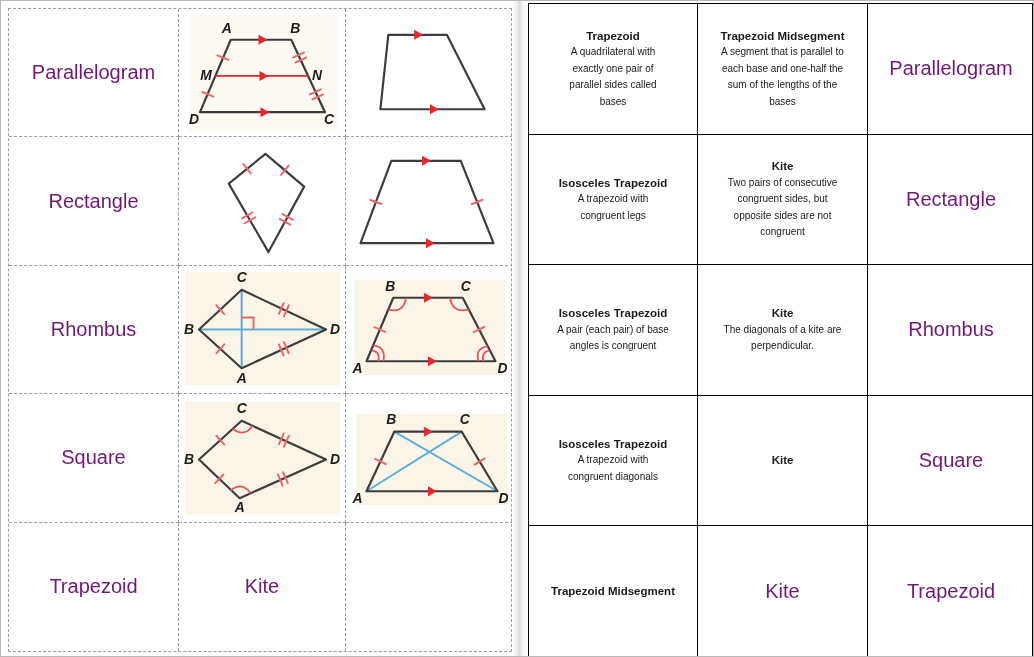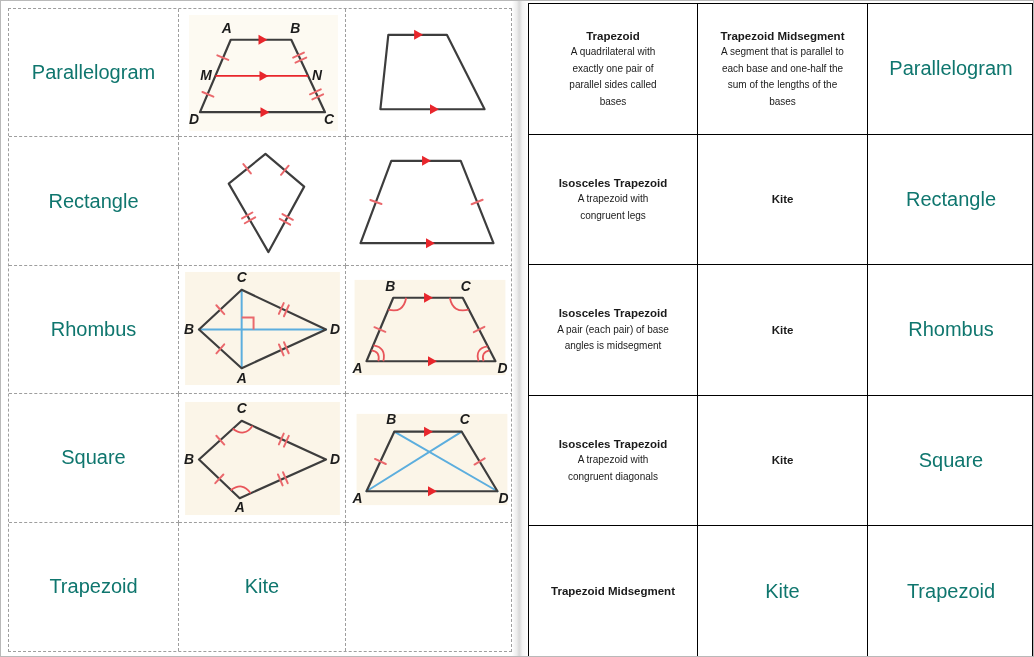--- a/index.html
+++ b/index.html
@@ -32,21 +32,21 @@
     border:1.5px solid #000;box-sizing:border-box;background:#fff;
   }
   .rcell{
     border-right:1.5px solid #000;border-bottom:1.5px solid #000;
     display:flex;flex-direction:column;align-items:center;justify-content:center;
     box-sizing:border-box;text-align:center;padding:4px 8px;overflow:hidden;
   }
   .rcell.col3{border-right:none;}
   .rcell.row5{border-bottom:none;}
   
-  .big-label{font-size:20px;color:#0f766e;letter-spacing:0px;}
+  .big-label{font-size:20px;color:#701a75;letter-spacing:0px;}
   .def-title{font-size:11.5px;font-weight:700;line-height:16.5px;}
   .def-body{font-size:10px;line-height:16.5px;white-space:pre-line;}
   
   svg{display:block;}
   .shape{fill:none;stroke:#3d3d3d;stroke-width:2.2;stroke-linejoin:round;stroke-linecap:round;}
   .redline{stroke:#e8262c;stroke-width:1.8;}
   .tick{stroke:#ea686c;stroke-width:2;stroke-linecap:round;}
   .arc{fill:none;stroke:#e8555a;stroke-width:1.8;}
   .blue{stroke:#5caede;stroke-width:2;stroke-linecap:round;}
   .arrow{fill:#e8262c;}
@@ -273,32 +273,38 @@
       <span class="big-label">Parallelogram</span>
     </div>
 
     <div class="rcell">
       <div class="def-title">Isosceles Trapezoid</div>
       <div class="def-body">A trapezoid with
 congruent legs</div>
     </div>
     <div class="rcell">
       <div class="def-title">Kite</div>
+      <div class="def-body">Two pairs of consecutive
+congruent sides, but
+opposite sides are not
+congruent</div>
     </div>
     <div class="rcell col3">
       <span class="big-label">Rectangle</span>
     </div>
 
     <div class="rcell">
       <div class="def-title">Isosceles Trapezoid</div>
       <div class="def-body">A pair (each pair) of base
-angles is midsegment</div>
+angles is congruent</div>
     </div>
     <div class="rcell">
       <div class="def-title">Kite</div>
+      <div class="def-body">The diagonals of a kite are
+perpendicular.</div>
     </div>
     <div class="rcell col3">
       <span class="big-label">Rhombus</span>
     </div>
 
     <div class="rcell">
       <div class="def-title">Isosceles Trapezoid</div>
       <div class="def-body">A trapezoid with
 congruent diagonals</div>
     </div>

